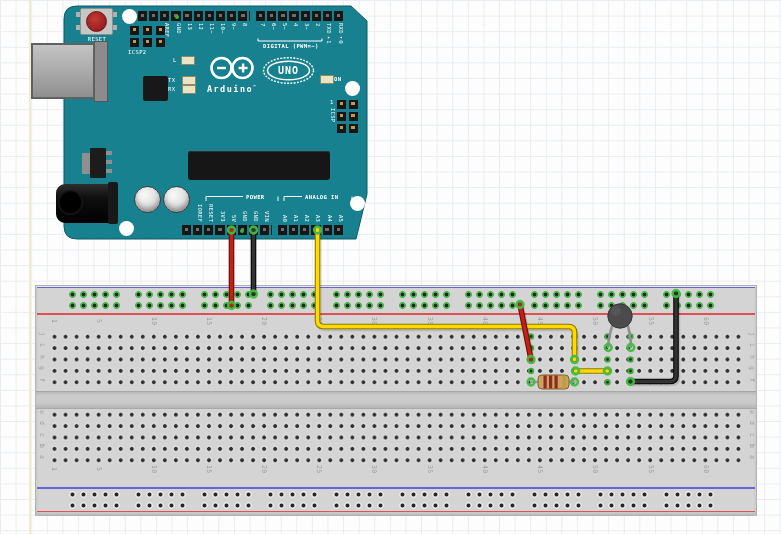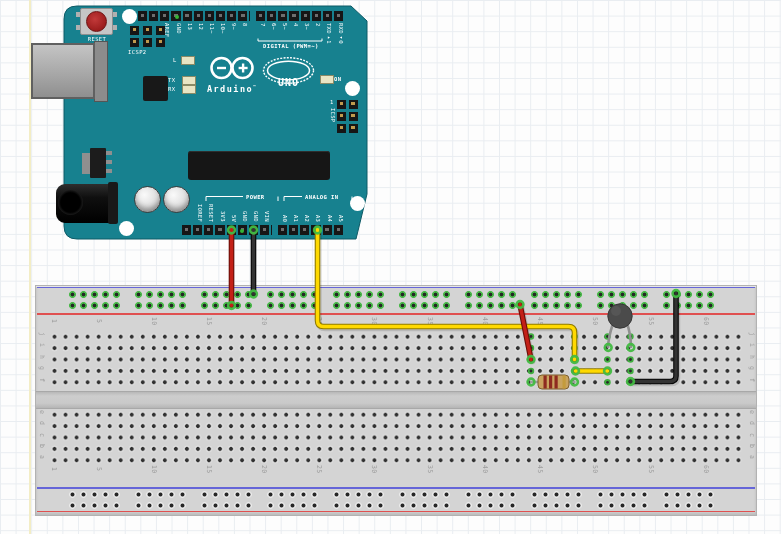--- a/index.html
+++ b/index.html
@@ -217,21 +217,21 @@
   <div class="abs" style="left:106px;top:151px;width:6px;height:4px;background:#8f8f8f;"></div>
   <div class="abs" style="left:106px;top:160px;width:6px;height:4px;background:#8f8f8f;"></div>
   <div class="abs" style="left:106px;top:169px;width:6px;height:4px;background:#8f8f8f;"></div>
 
   <div class="abs" style="left:133.5px;top:185.5px;width:27px;height:27px;border-radius:50%;background:radial-gradient(circle at 38% 32%,#fafafa,#dedede 55%,#bcbcbc);border:1.5px solid #3c3c3c;box-shadow:inset 0 -4px 5px rgba(0,0,0,.3);box-sizing:border-box;"></div>
   <div class="abs" style="left:162.5px;top:185.5px;width:27px;height:27px;border-radius:50%;background:radial-gradient(circle at 38% 32%,#fafafa,#dedede 55%,#bcbcbc);border:1.5px solid #3c3c3c;box-shadow:inset 0 -4px 5px rgba(0,0,0,.3);box-sizing:border-box;"></div>
 
   <div class="abs" style="left:202px;top:84px;width:60px;text-align:center;color:#fff;font-size:8.5px;font-weight:bold;letter-spacing:1.5px;">
     <span>Arduino</span><span style="font-size:4px;vertical-align:super;">™</span>
   </div>
-  <div class="abs" style="left:266px;top:64.5px;width:45px;text-align:center;color:#fff;font-size:10px;font-weight:bold;letter-spacing:1px;margin-top:12px;">UNO</div>
+  <div class="abs" style="left:266px;top:64.5px;width:45px;text-align:center;color:#fff;font-size:10px;font-weight:bold;letter-spacing:1px;">UNO</div>
 
   <div class="icsprow" style="left:336.5px;top:99.5px;width:23px;"></div>
   <div class="icsprow" style="left:336.5px;top:111.5px;width:23px;"></div>
   <div class="icsprow" style="left:336.5px;top:123.5px;width:23px;"></div>
   <div class="abs sktext" style="left:330px;top:99px;">1</div>
   <div class="vlabel" style="left:327px;top:108px;">ICSP</div>
 
   <div class="hdr" style="left:182.45px;top:225px;width:89.2px;"></div>
   <div class="hdr" style="left:278.45px;top:225px;width:67px;"></div>
   <div class="gdot" style="left:240px;top:228.5px;"></div>

